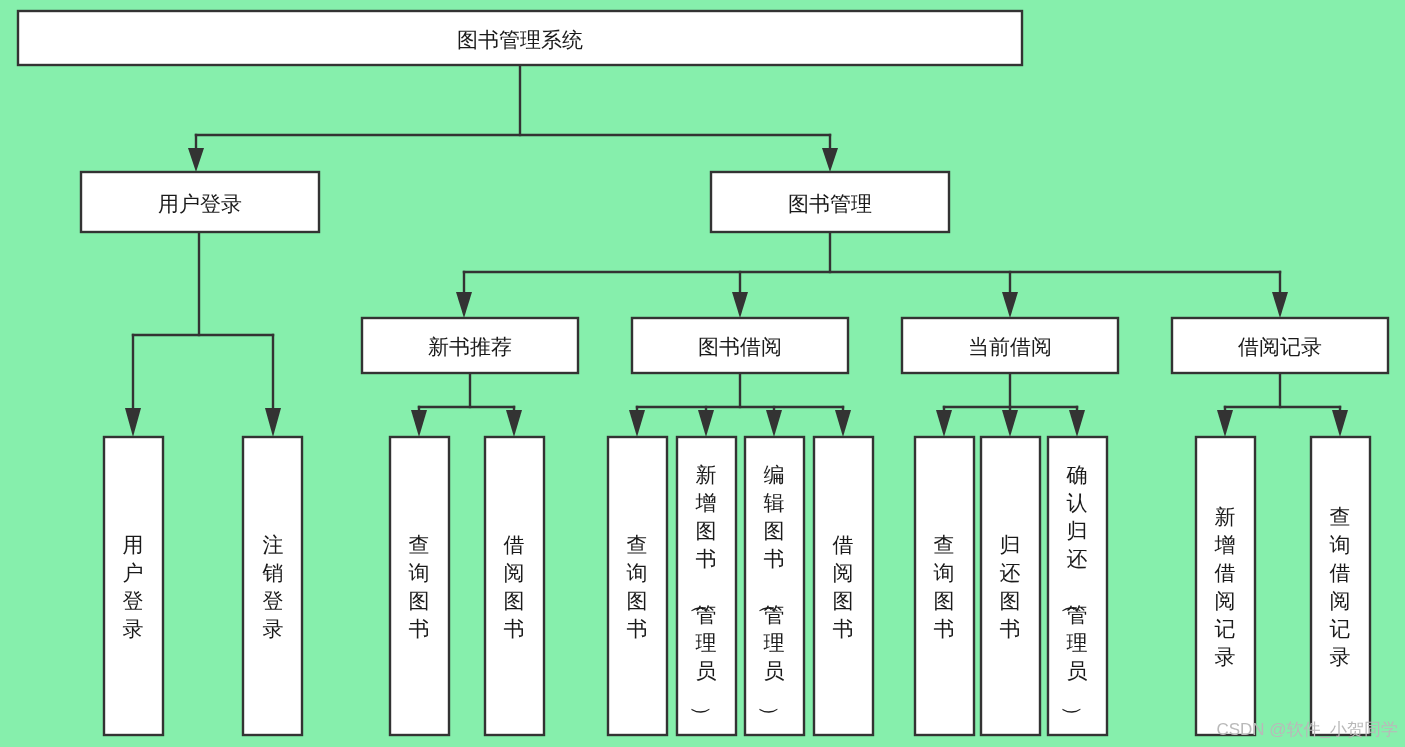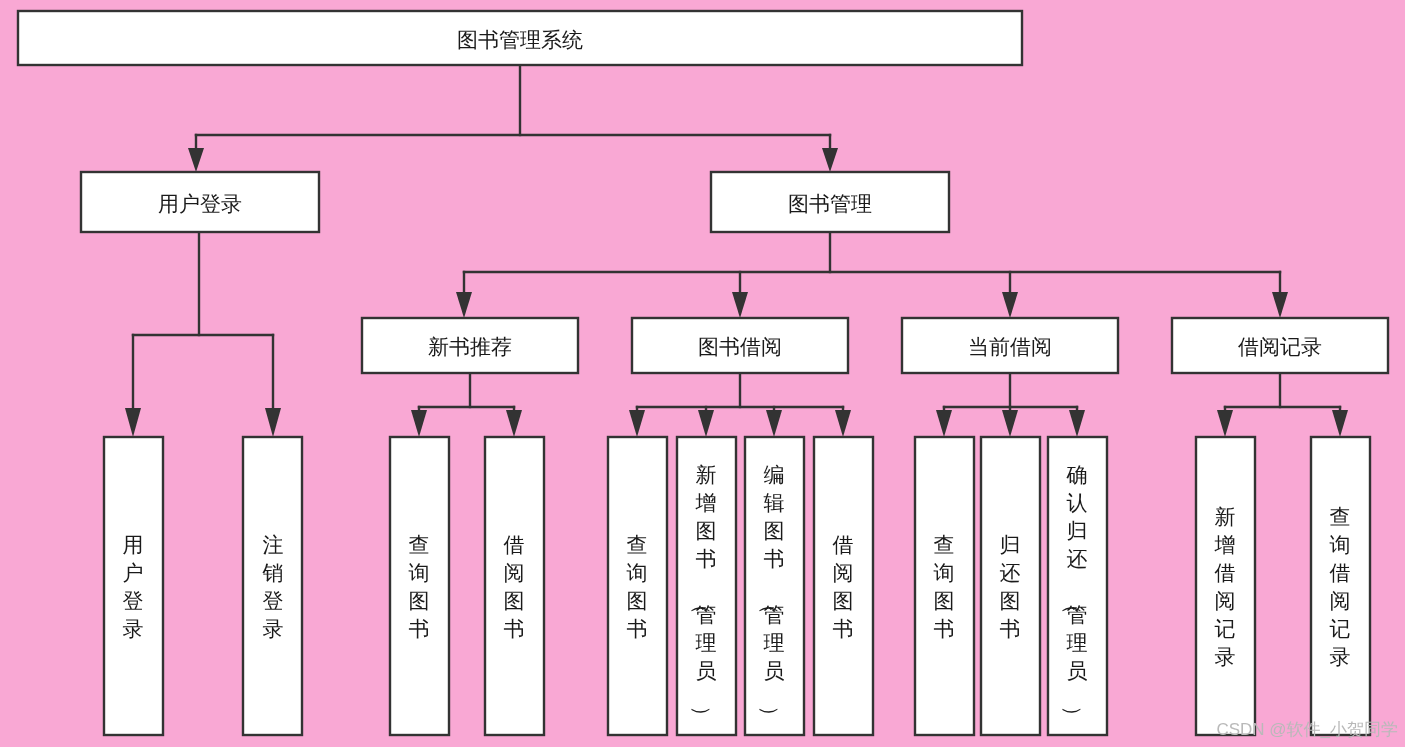--- a/index.html
+++ b/index.html
@@ -8,21 +8,21 @@
     padding: 0;
     background: #ffffff;
   }
   body {
     font-family: "Liberation Sans", "DejaVu Sans", sans-serif;
   }
   #diagram-root {
     position: relative;
     width: 1405px;
     height: 747px;
-    background: #f9a8d4;
+    background: #86efac;
     overflow: hidden;
     text-decoration: underline;
   }
   svg.diagram-canvas {
     position: absolute;
     left: 0;
     top: 0;
     width: 1405px;
     height: 747px;
     display: block;

